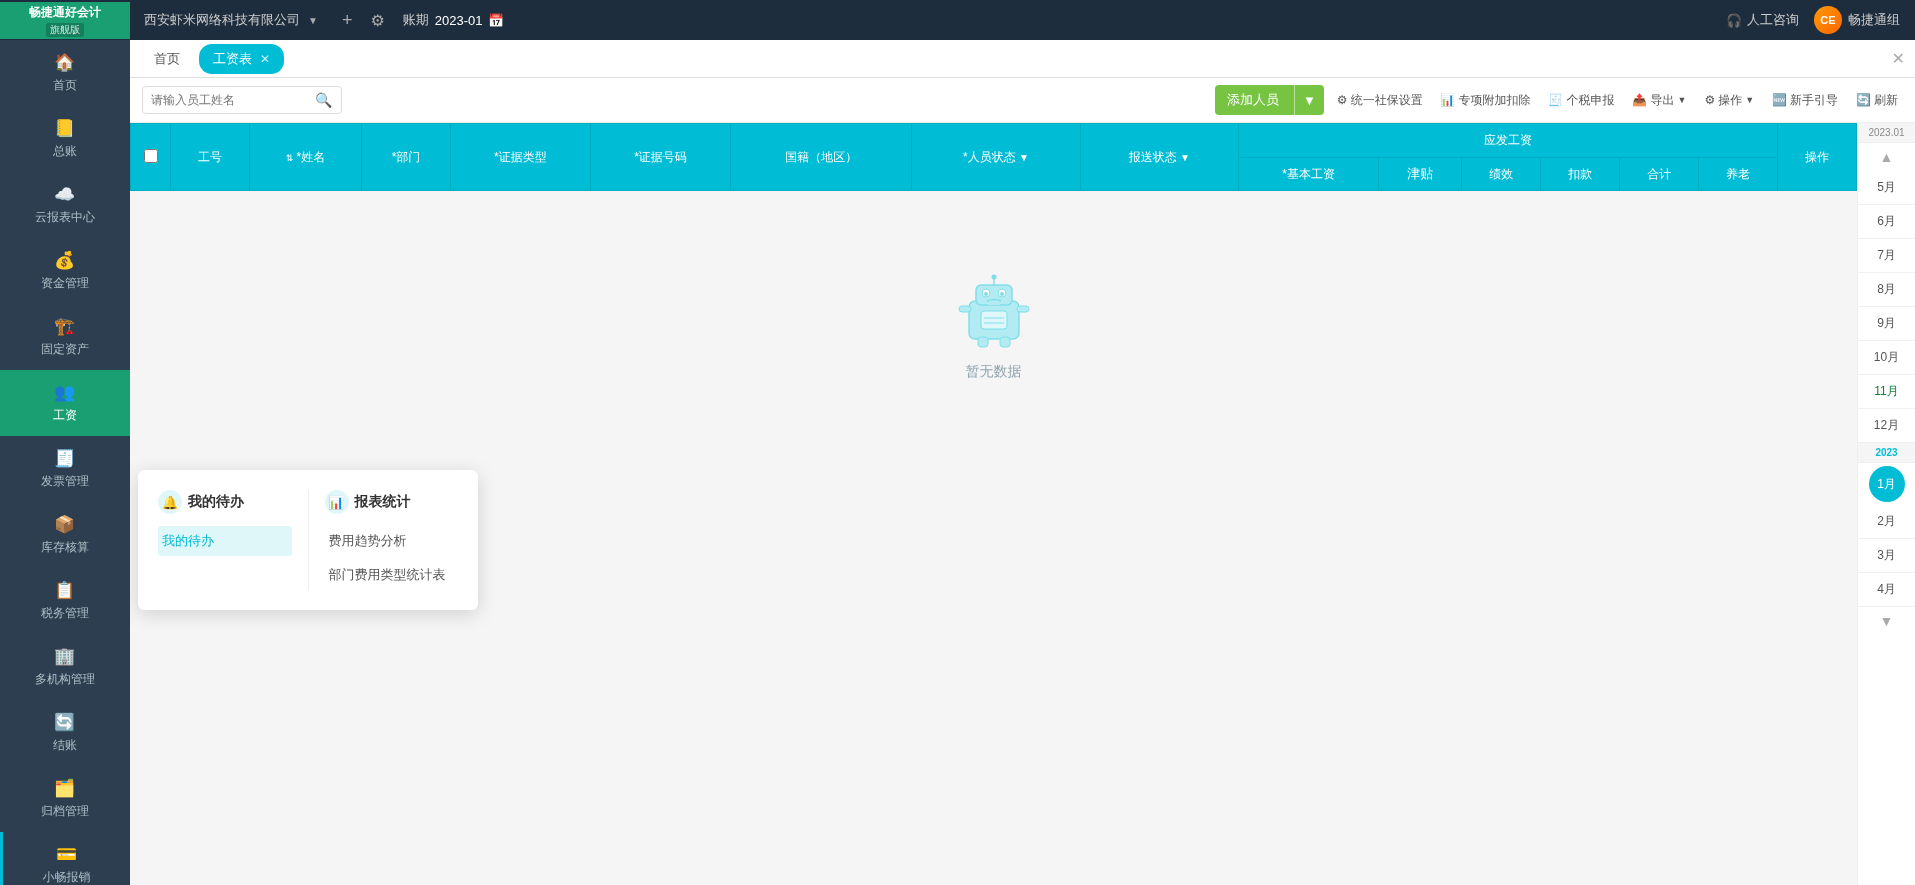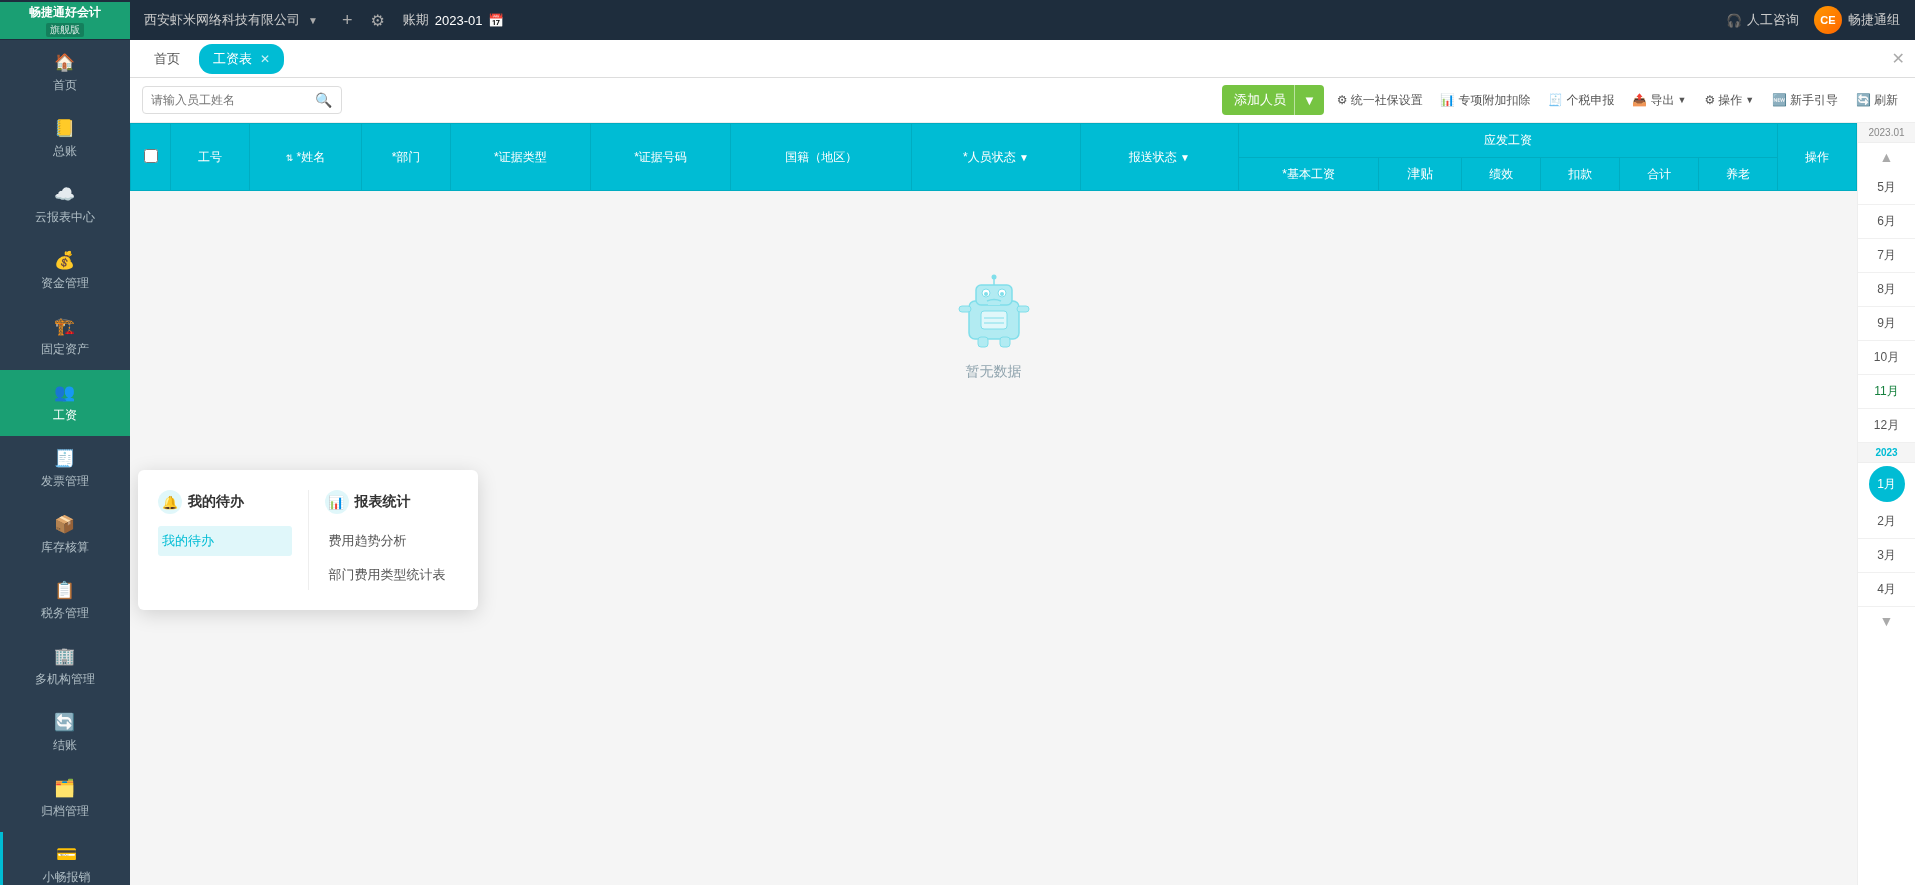--- a/index.html
+++ b/index.html
@@ -110,21 +110,21 @@
         </div>
         <div style="margin-left:auto; color:#aaa; cursor:pointer; font-size:16px;">✕</div>
       </div>
 
       <div style="height:45px; background:#fff; display:flex; align-items:center; padding:0 12px; gap:10px; border-bottom:1px solid #eee; flex-shrink:0;">
         <div style="display:flex; align-items:center; border:1px solid #ddd; border-radius:4px; padding:0 8px; height:28px; gap:5px; width:200px;">
           <input style="border: none; outline: none; font-size: 12px; color: rgb(153, 153, 153); width: 160px; background: transparent;" type="text" placeholder="请输入员工姓名">
           <span style="color:#aaa; font-size:14px; cursor:pointer;">🔍</span>
         </div>
         <div style="margin-left:auto; display:flex; align-items:center; gap:8px;">
-          <button style="background:#76c442; color:white; border:none; border-radius:4px; height:30px; padding:0 0 0 12px; font-size:13px; cursor:pointer; display:flex; align-items:center; gap:0; font-family:inherit;">
+          <button style="background:#76c442; color:white; border:none; border-radius:4px; height:30px; padding:0 0 0 12px; font-size:13px; cursor:pointer; display:flex; align-items:center; gap:7px; font-family:inherit;">
             <span>添加人员</span>
             <span style="margin-left:8px; padding:0 8px; border-left:1px solid rgba(255,255,255,0.5); height:30px; display:flex; align-items:center;">▼</span>
           </button>
           <div style="display:flex; align-items:center; gap:3px; color:#555; font-size:12px; cursor:pointer; padding:0 5px; white-space:nowrap;">
             <span>⚙</span>
             <span>统一社保设置</span>
           </div>
           <div style="display:flex; align-items:center; gap:3px; color:#555; font-size:12px; cursor:pointer; padding:0 5px; white-space:nowrap;">
             <span>📊</span>
             <span>专项附加扣除</span>

